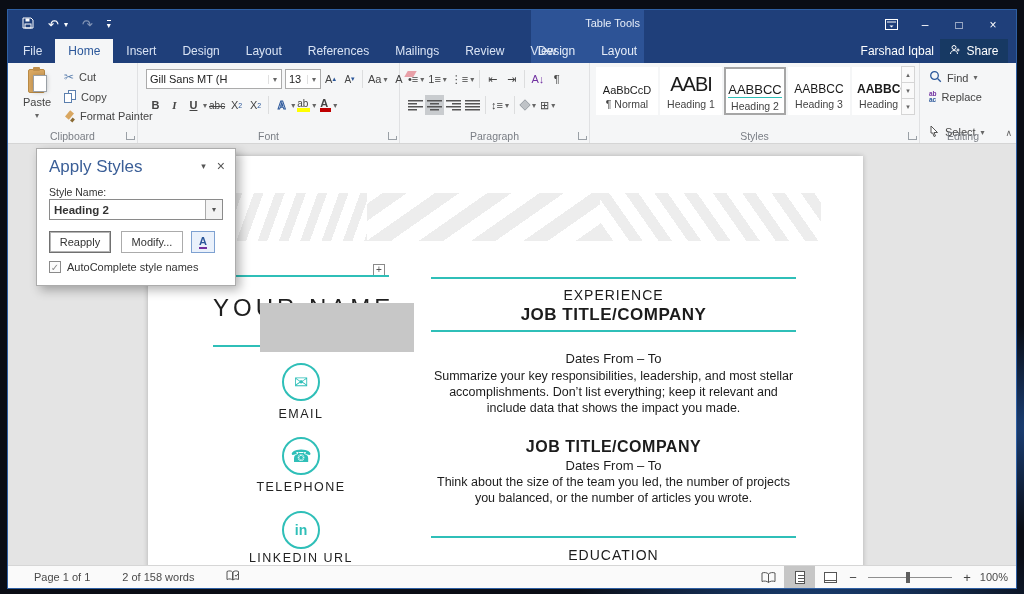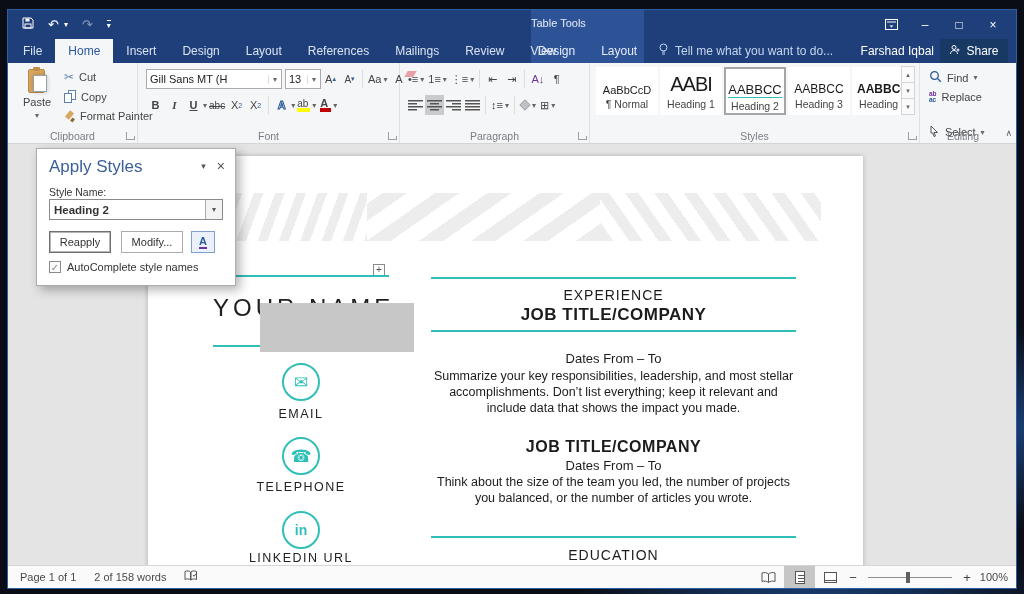--- a/index.html
+++ b/index.html
@@ -4,21 +4,21 @@
 <style>
   *{margin:0;padding:0;box-sizing:border-box}
   body{font-family:"Liberation Sans",sans-serif}
   .canvas{position:relative;width:1024px;height:594px;overflow:hidden;
     background:radial-gradient(420px 220px at 80% 108%,#1E4F93 0%,rgba(10,13,21,0) 62%),
                radial-gradient(300px 170px at 101% 72%,#1A3E74 0%,rgba(10,13,21,0) 60%),#0A0D15;}
   .window{position:absolute;left:7px;top:9px;width:1010px;height:580px;background:#fff;border:1px solid #2E5FA3;display:flex;flex-direction:column}
   
   .topchrome{position:relative;height:53px;background:var(--blue,#1F3F7A);flex:none}
   .ctx-panel{position:absolute;left:523px;top:0;width:113px;height:53px;background:var(--blue_light,#2D5396)}
-  .ctx-title{position:absolute;left:523px;top:7px;width:109px;text-align:left;color:#E6EDF8;font-size:11px}
+  .ctx-title{position:absolute;left:523px;top:7px;width:109px;text-align:right;color:#E6EDF8;font-size:11px}
   .titlebar{position:absolute;top:0;left:0;right:0;height:29px;display:flex;align-items:center;color:#fff}
   .qat{display:flex;align-items:center;gap:14px;margin-left:14px;font-size:13px}
   .qat .dim{opacity:.45}
   .qat .cc{font-size:8px;margin-left:-9px}
   .qmore{font-size:8px;border-top:1px solid #fff;line-height:7px;padding-top:1px}
   .win-title{position:absolute;left:190px;width:250px;top:7px;text-align:center;font-size:12px;color:#fff}
   .winctl{position:absolute;right:6px;top:0;height:29px;display:flex}
   .winctl>span{width:34px;display:flex;align-items:center;justify-content:center;font-size:12px;color:#fff}
   
   .tabrow{position:absolute;top:29px;left:0;right:0;height:24px;display:flex;padding-left:2px;color:#D9E3F4;font-size:12px}
@@ -127,21 +127,21 @@
   .dlg .combo2 .v{flex:1;padding-left:4px;font-weight:bold;font-size:11.5px}
   .dlg .combo2 .cb{width:17px;align-self:stretch;border-left:1px solid #ABABAB;background:#F3F3F3;display:flex;align-items:center;justify-content:center;font-size:8px;color:#555}
   .dbtn{position:absolute;top:82px;height:22px;border:1px solid #ABABAB;background:#fff;font-size:11px;display:flex;align-items:center;justify-content:center;color:#333}
   .dbtn.focus{border:1px solid #707070;box-shadow:inset 0 0 0 1px #B5B5B5}
   .dbtn.ico{border:1px solid #7EA1D1;background:#EAF1FB;font-weight:bold;color:#2B579A}
   .dbtn.ico u{text-decoration:none;border-bottom:2px solid #7030A0;padding-bottom:0}
   .chkrow{position:absolute;left:12px;top:112px;display:flex;align-items:center;gap:6px}
   .chk{width:12px;height:12px;border:1px solid #8a8a8a;background:#FBFBFB;font-size:10px;line-height:11px;text-align:center;color:#8a8a8a}
   
   .status{height:23px;flex:none;background:#FAFAFA;border-top:1px solid #D6D6D6;display:flex;align-items:center;font-size:11px;color:#4A4A4A;position:relative}
-  .status .lft{display:flex;align-items:center;gap:18px;padding-left:12px}
+  .status .lft{display:flex;align-items:center;gap:32px;padding-left:26px}
   .status .rgt{position:absolute;right:0;top:0;height:22px;display:flex;align-items:center}
   .vbtn{width:31px;height:22px;display:flex;align-items:center;justify-content:center}
   .vbtn.sel{background:#C6C6C6}
   .pgico{width:10px;height:13px;border:1px solid #555;background:linear-gradient(#555,#555) no-repeat 2px 3px/6px 1px,linear-gradient(#555,#555) no-repeat 2px 6px/6px 1px,linear-gradient(#555,#555) no-repeat 2px 9px/6px 1px,#fff}
   .webico{width:13px;height:11px;border:1px solid #555;background:linear-gradient(#555,#555) no-repeat 0 7px/13px 1px,#fff}
   .ztrack{position:relative;width:84px;height:1px;background:#8F8F8F;margin:0 8px}
   .zthumb{position:absolute;left:38px;top:-5px;width:4px;height:11px;background:#5F5F5F}
   .zpct{width:42px;text-align:right;padding-right:8px}
   .zbtn{width:14px;text-align:center;font-size:13px;color:#444}
 </style>
@@ -190,29 +190,20 @@
       <span class="tab">Design</span>
       <span class="tab">Layout</span>
       <span class="tab">References</span>
       <span class="tab">Mailings</span>
       <span class="tab">Review</span>
       <span class="tab">View</span>
     </div>
     <div class="ctx-tabs">
       <span class="tab">Design</span>
       <span class="tab">Layout</span>
-    </div>
-    <div class="tellme">
-      <span>
-        <svg width="11" height="13" viewBox="0 0 11 13">
-              <circle cx="5.5" cy="4.5" r="3.5" fill="none" stroke="#C4D6F0"></circle>
-              <path d="M4 9h3M4 11h3" stroke="#C4D6F0"></path>
-            </svg>
-      </span>
-      <span>Tell me what you want to do...</span>
     </div>
     <div class="user">Farshad Iqbal</div>
     <div class="share">
       <span>
         <svg width="12" height="12" viewBox="0 0 12 12">
               <circle cx="5" cy="3.5" r="2" fill="none" stroke="#fff"></circle>
               <path d="M1.5 10c0-2 1.6-3.5 3.5-3.5S8.5 8 8.5 10" fill="none" stroke="#fff"></path>
               <path d="M9 4.5v3M7.5 6h3" stroke="#fff"></path>
             </svg>
       </span>

